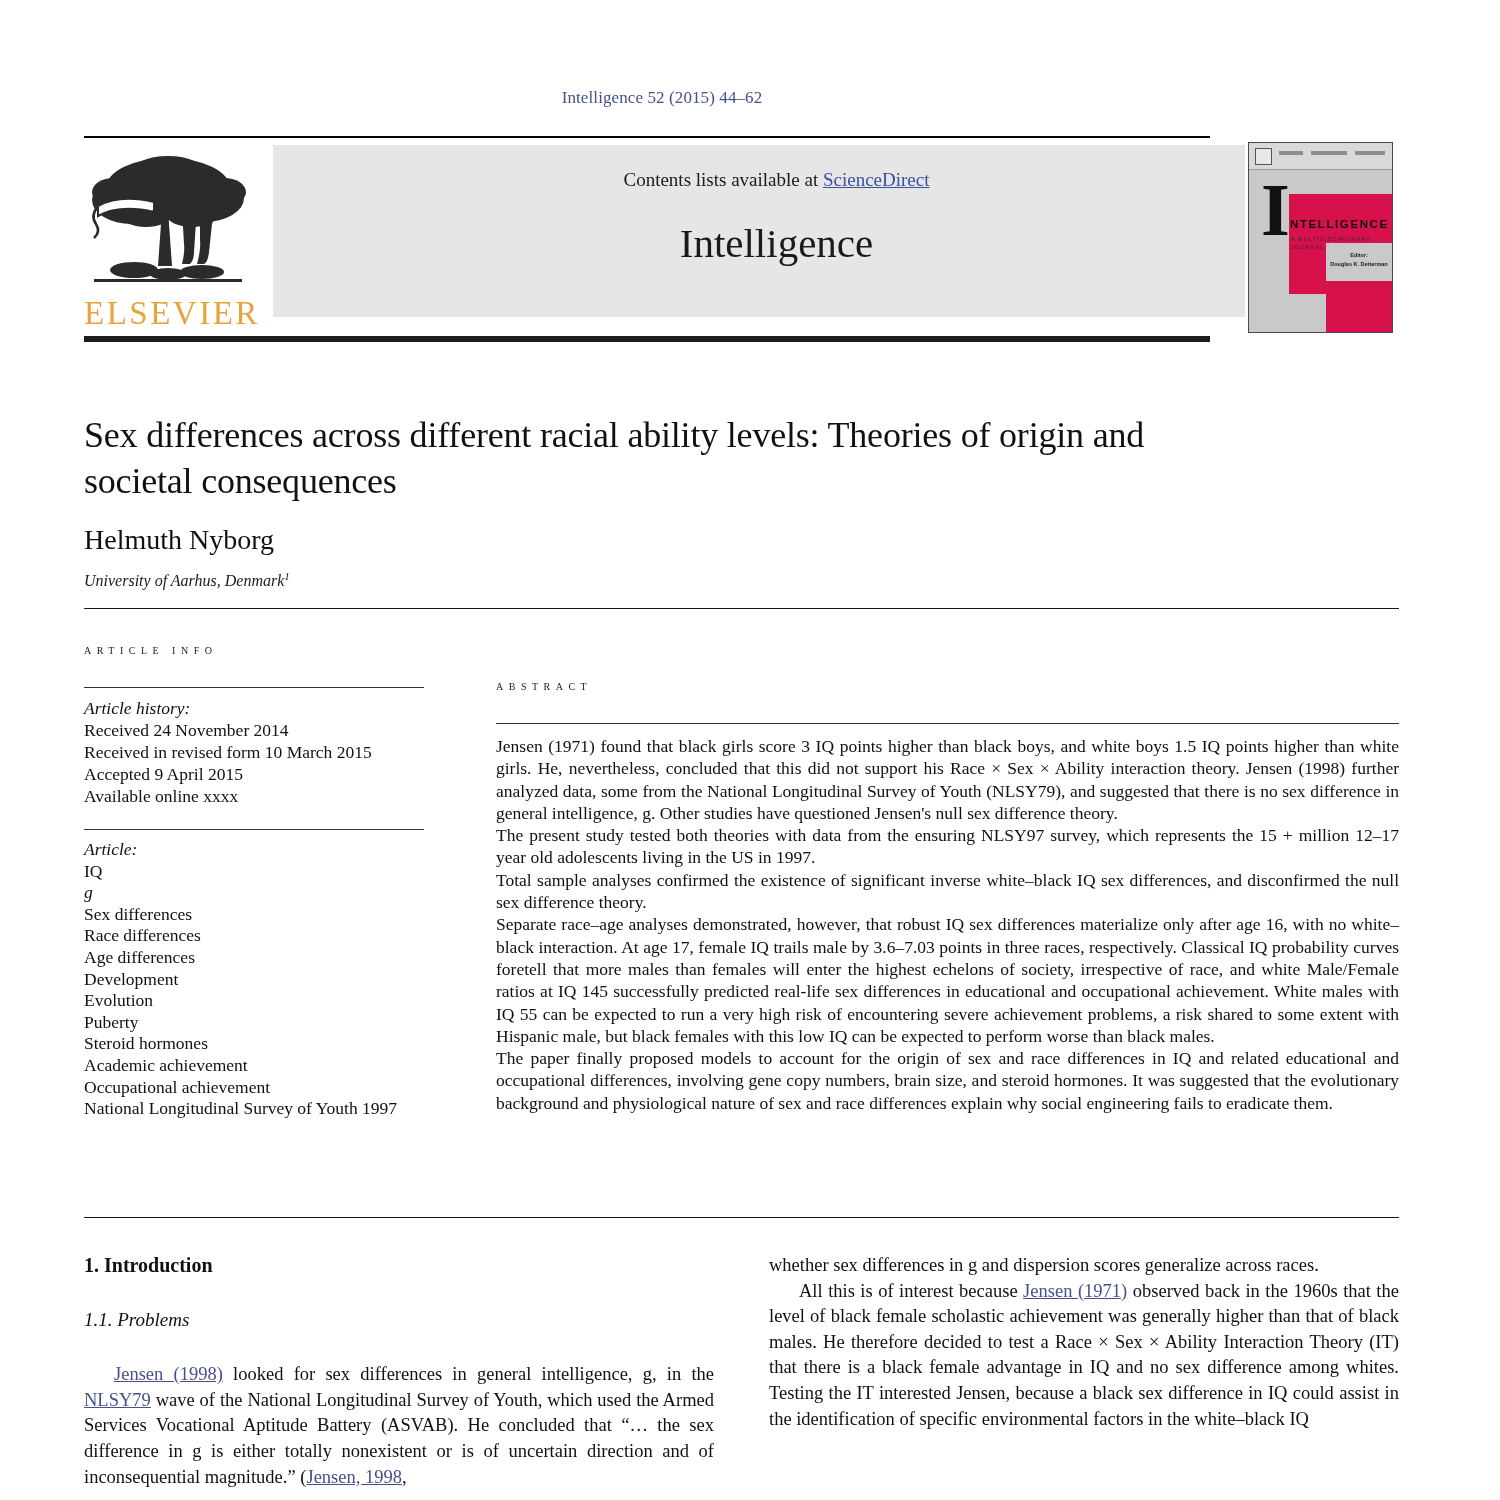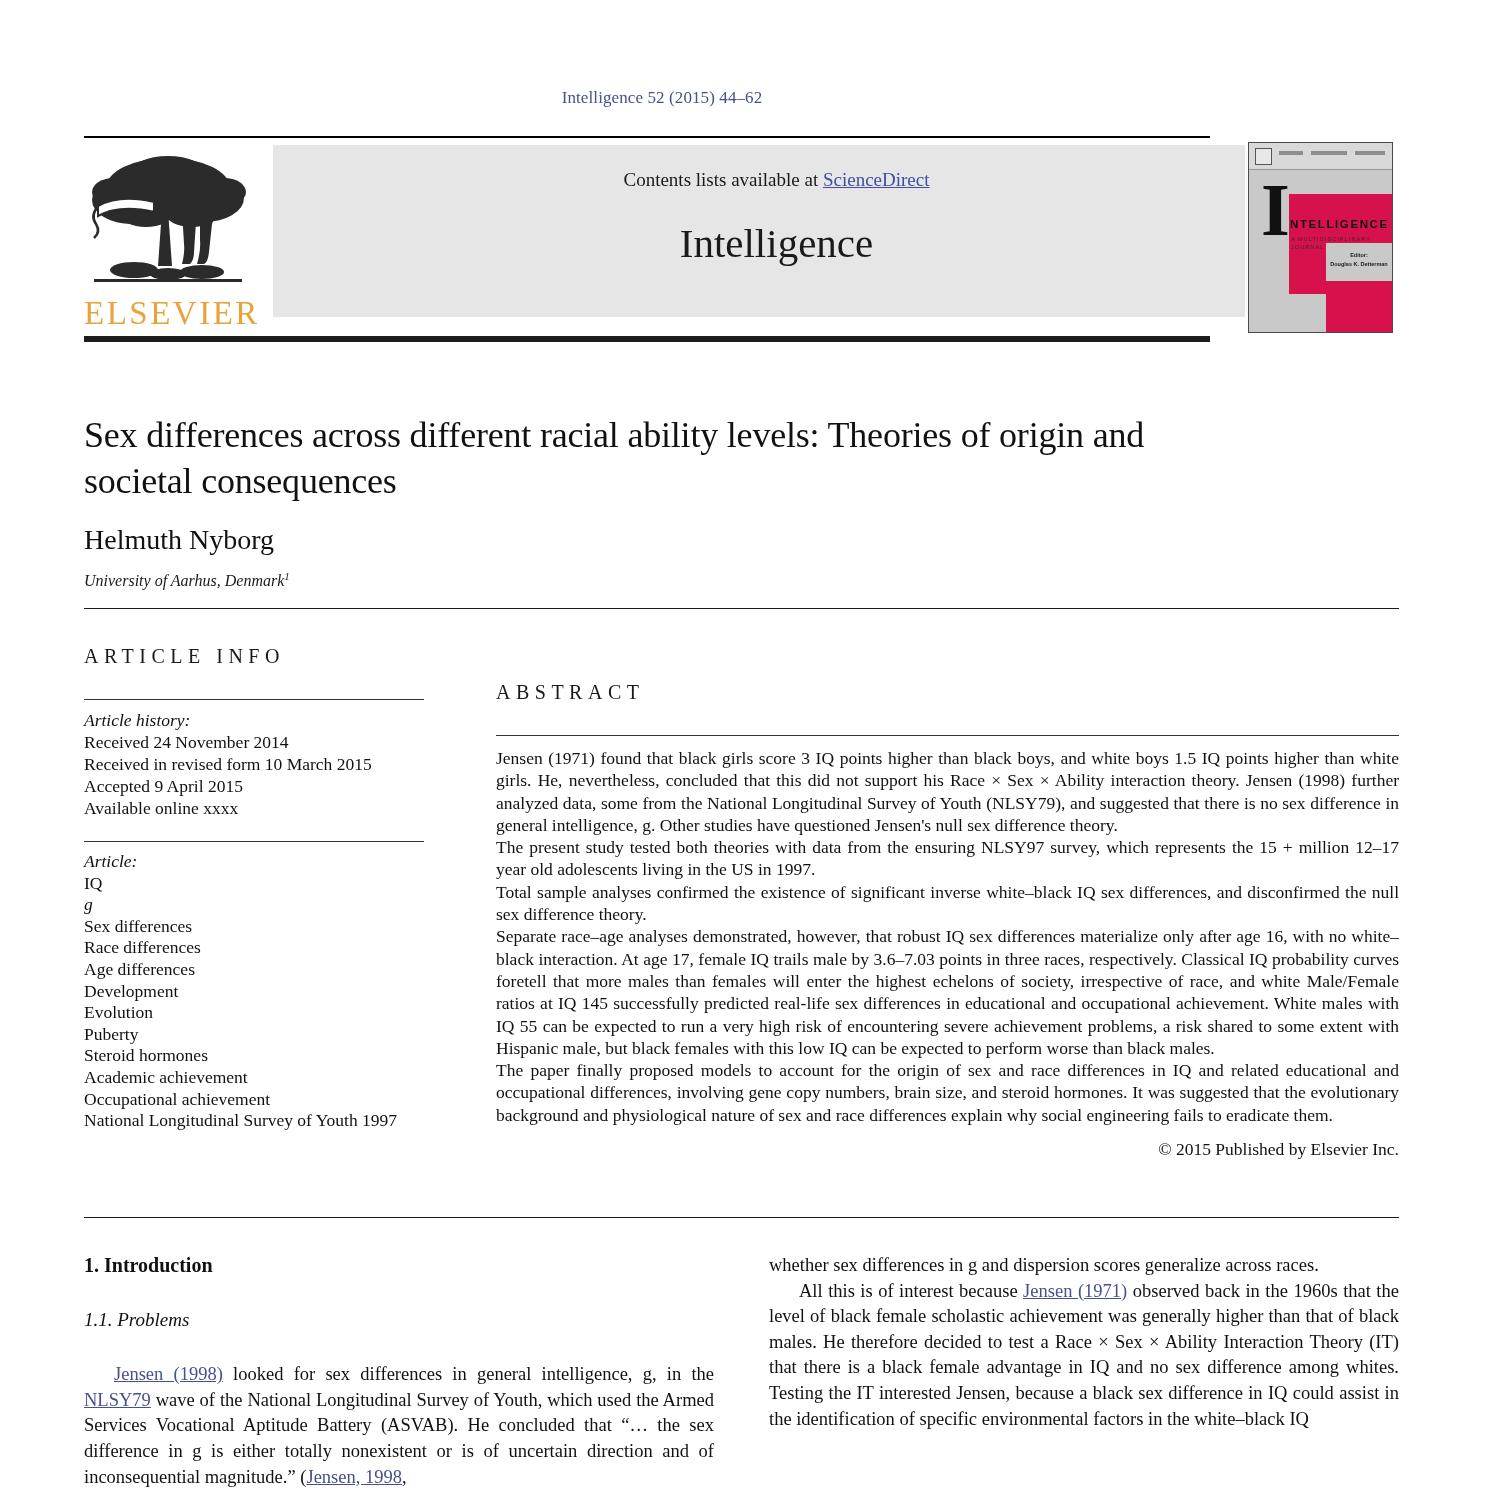--- a/index.html
+++ b/index.html
@@ -272,21 +272,21 @@
     width: 340px;
   }
   .abstract-col {
     position: absolute;
     left: 496px;
     top: 645px;
     width: 903px;
     margin-top: 36px;
   }
   .sec-head {
-    font-size: 20px;
+    font-size: 10px;
     letter-spacing: 5.5px;
     font-family: "Liberation Serif", serif;
     color: #1a1a1a;
     text-transform: uppercase;
   }
   .info-rule {
     width: 340px;
     height: 1px;
     background: #333;
     margin-top: 31px;
@@ -479,21 +479,20 @@
   <div class="abstract-col">
     <div class="sec-head">ABSTRACT</div>
     <div class="abstract-rule"></div>
     <div class="abstract-body">
       <p>Jensen (1971) found that black girls score 3 IQ points higher than black boys, and white boys 1.5 IQ points higher than white girls. He, nevertheless, concluded that this did not support his Race × Sex × Ability interaction theory. Jensen (1998) further analyzed data, some from the National Longitudinal Survey of Youth (NLSY79), and suggested that there is no sex difference in general intelligence, g. Other studies have questioned Jensen's null sex difference theory.</p>
       <p>The present study tested both theories with data from the ensuring NLSY97 survey, which represents the 15 + million 12–17 year old adolescents living in the US in 1997.</p>
       <p>Total sample analyses confirmed the existence of significant inverse white–black IQ sex differences, and disconfirmed the null sex difference theory.</p>
       <p>Separate race–age analyses demonstrated, however, that robust IQ sex differences materialize only after age 16, with no white–black interaction. At age 17, female IQ trails male by 3.6–7.03 points in three races, respectively. Classical IQ probability curves foretell that more males than females will enter the highest echelons of society, irrespective of race, and white Male/Female ratios at IQ 145 successfully predicted real-life sex differences in educational and occupational achievement. White males with IQ 55 can be expected to run a very high risk of encountering severe achievement problems, a risk shared to some extent with Hispanic male, but black females with this low IQ can be expected to perform worse than black males.</p>
       <p>The paper finally proposed models to account for the origin of sex and race differences in IQ and related educational and occupational differences, involving gene copy numbers, brain size, and steroid hormones. It was suggested that the evolutionary background and physiological nature of sex and race differences explain why social engineering fails to eradicate them.</p>
     </div>
-    <div class="copyright">© 2015 Published by Elsevier Inc.</div>
   </div>
 
   <div class="rule-above-intro"></div>
 
   <div class="body-cols">
     <div class="col left">
       <div class="h1">1. Introduction</div>
       <div class="h2">1.1. Problems</div>
       <p class="indent"><a class="ref" href="#">Jensen (1998)</a><span> looked for sex differences in general intelligence, g, in the </span><a class="ref" href="#">NLSY79</a><span> wave of the National Longitudinal Survey of Youth, which used the Armed Services Vocational Aptitude Battery (ASVAB). He concluded that “… the sex difference in g is either totally nonexistent or is of uncertain direction and of inconsequential magnitude.” (</span><a class="ref" href="#">Jensen, 1998</a><span>,</span></p>
     </div>

